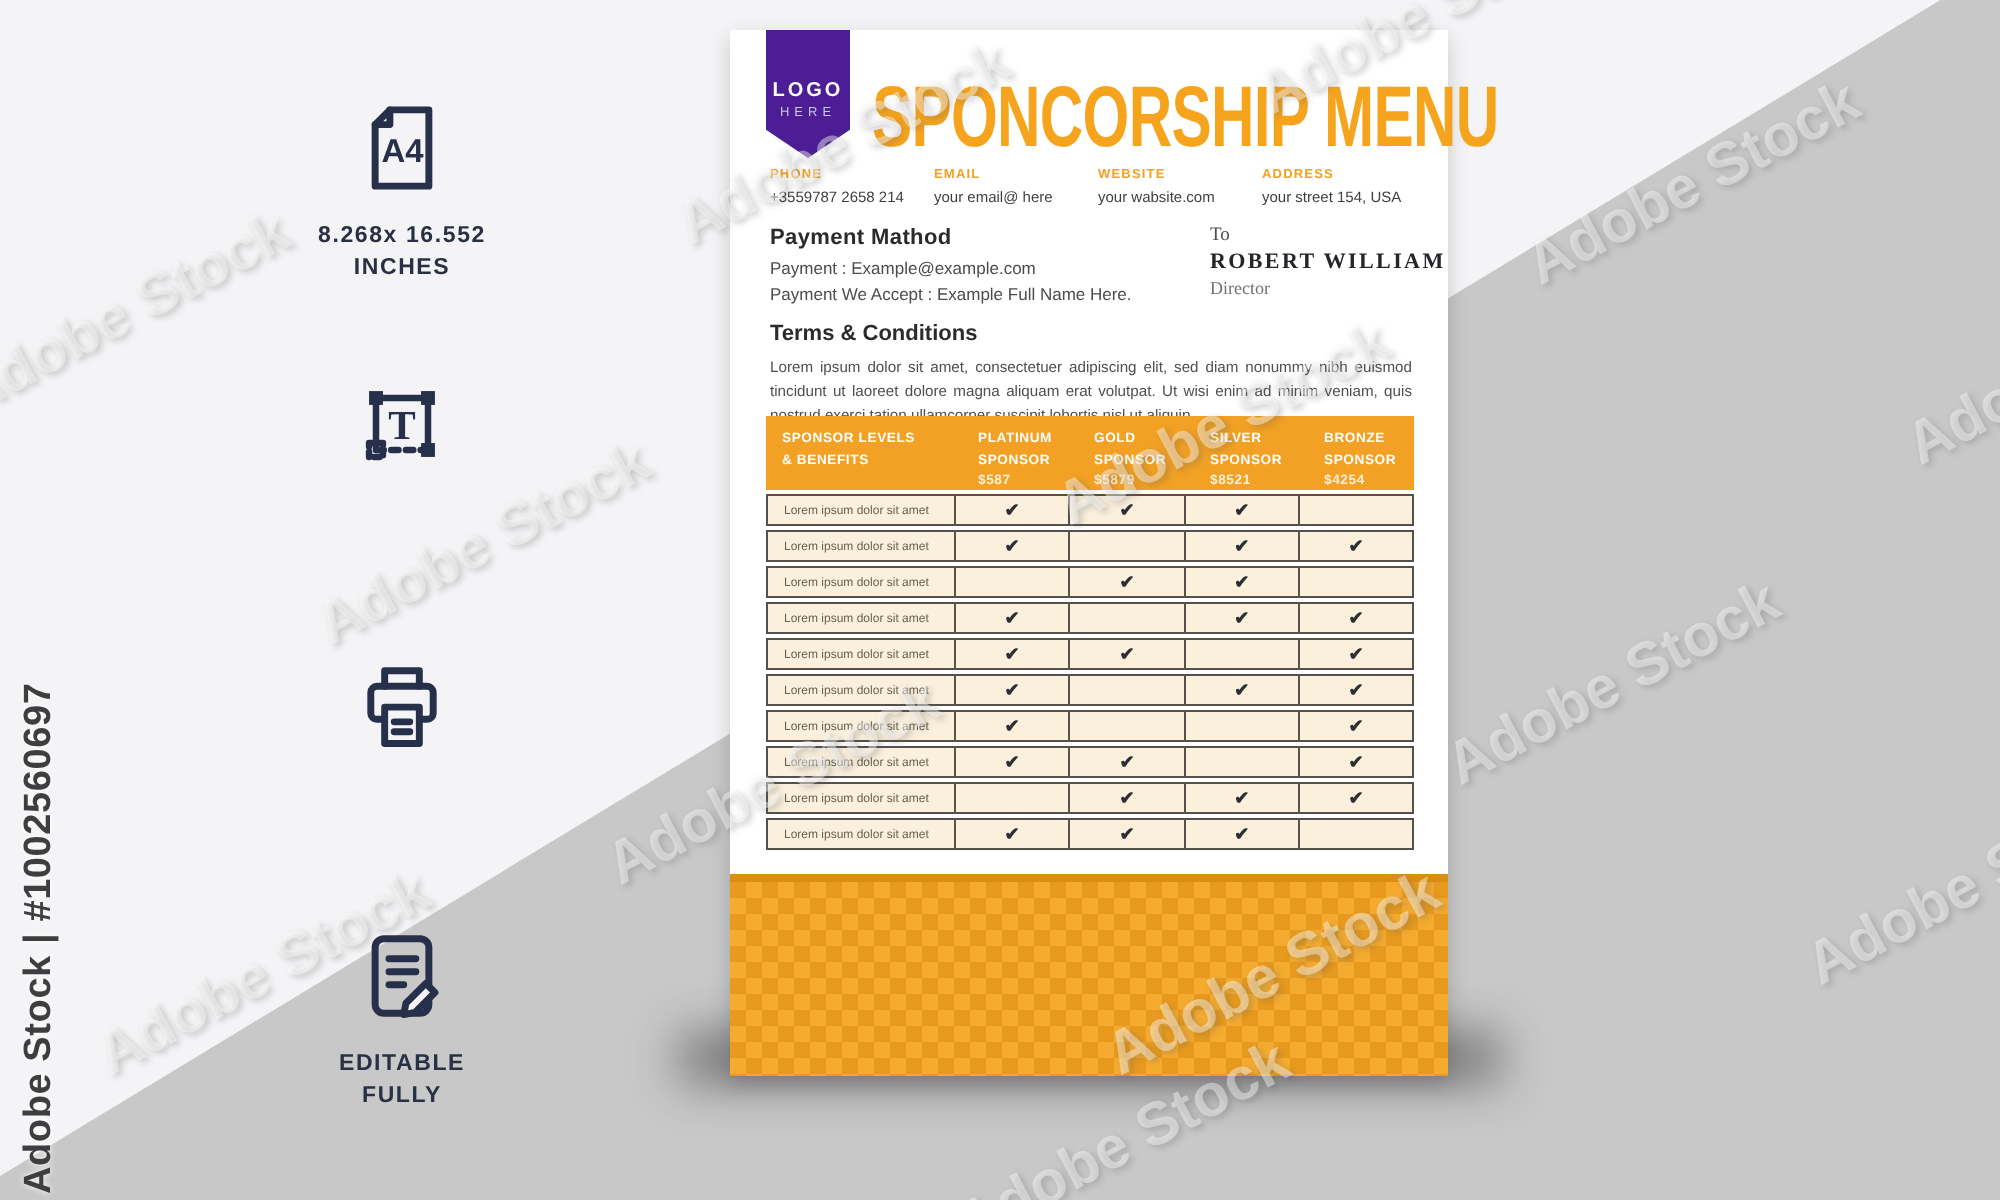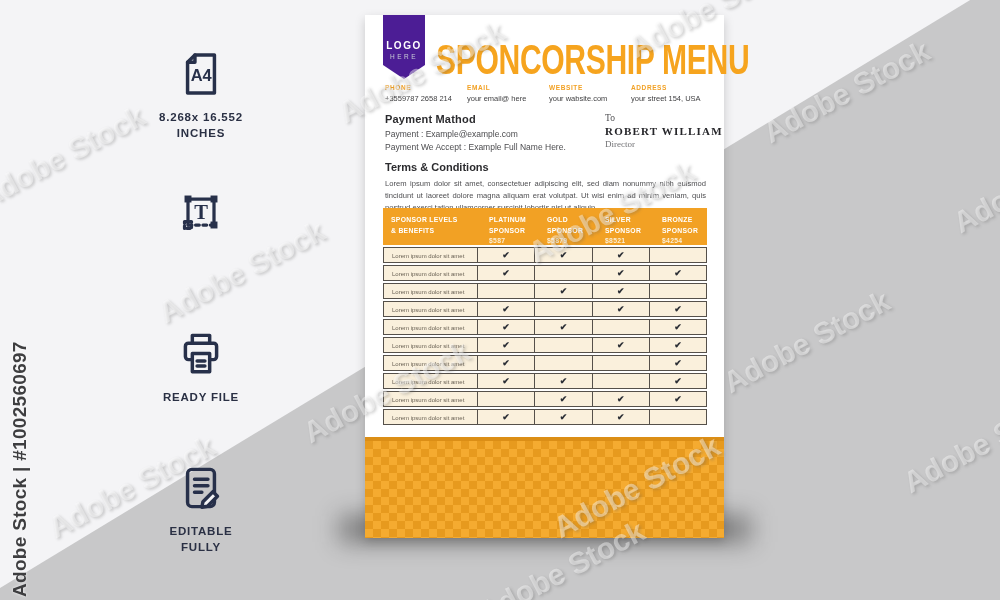--- a/index.html
+++ b/index.html
@@ -154,21 +154,20 @@
   </div>
 
   <div class="feature f3">
     <svg viewBox="0 0 24 24" fill="none" stroke="#27304A" stroke-width="1.6" stroke-linejoin="round" stroke-linecap="round">
       <path d="M8 7 V3.4 H16 V7"></path>
       <rect x="4.8" y="7" width="14.4" height="7.6" rx="1.4"></rect>
       <rect x="8" y="11.8" width="8" height="8.4" fill="#F4F4F6"></rect>
       <path d="M10.2 15.2 H13.8 M10.2 17.5 H13.8"></path>
     </svg>
     <div class="flabel">
-      <div>READY FILE</div>
     </div>
   </div>
 
   <div class="feature f4">
     <svg viewBox="0 0 24 24" fill="none" stroke="#27304A" stroke-width="1.6" stroke-linejoin="round" stroke-linecap="round">
       <rect x="5.8" y="3.4" width="12.4" height="17.2" rx="2"></rect>
       <path d="M9 8 H15.2 M9 11 H15.2 M9 14 H12.4"></path>
       <path d="M12.9 18.3 L17.5 13.7 L19.6 15.8 L15 20.4 L12.4 20.9 Z" fill="#F4F4F6"></path>
     </svg>
     <div class="flabel">

